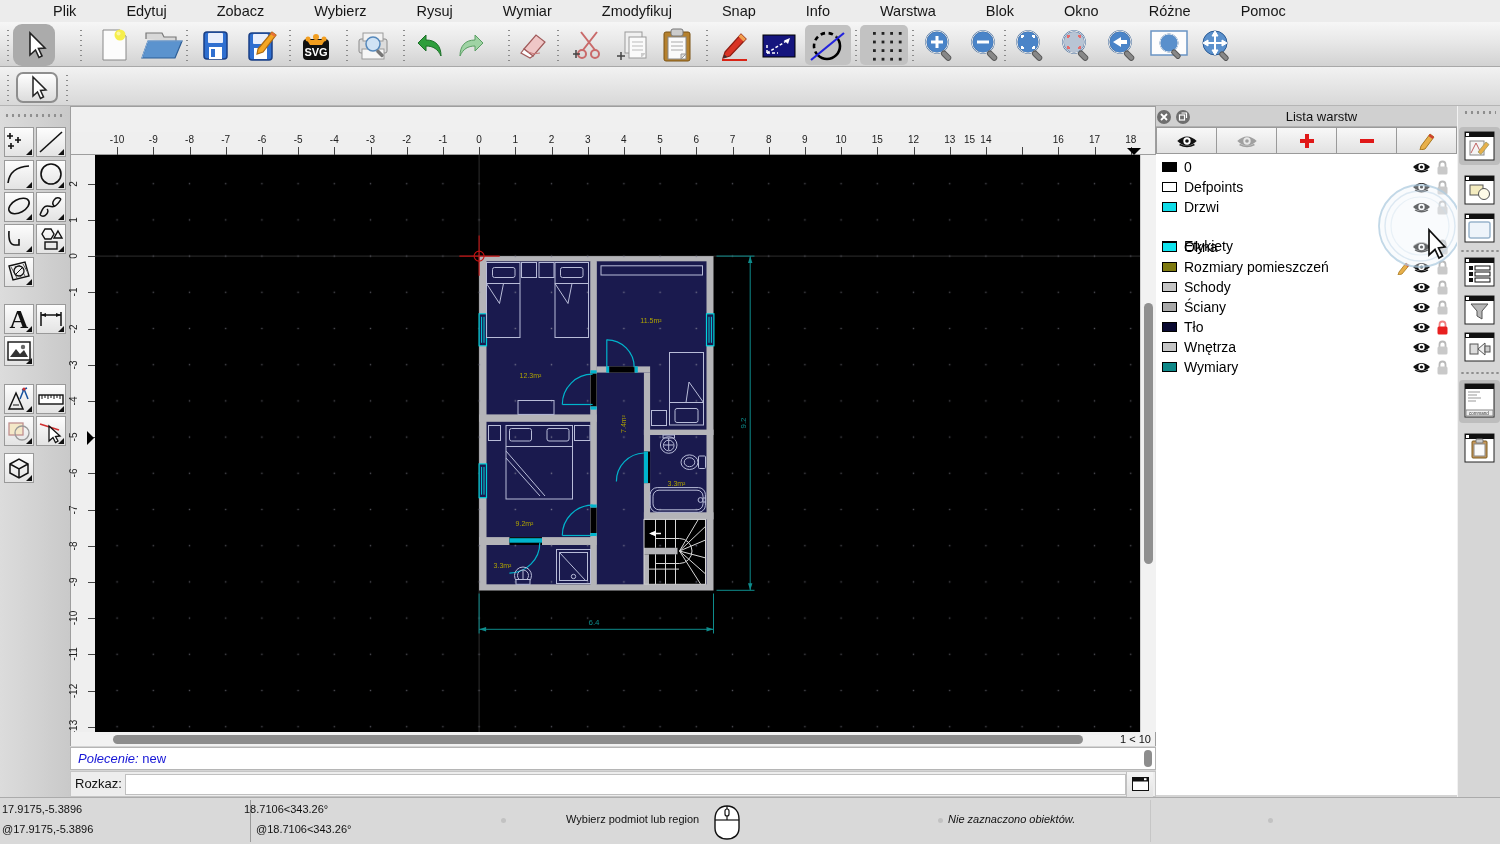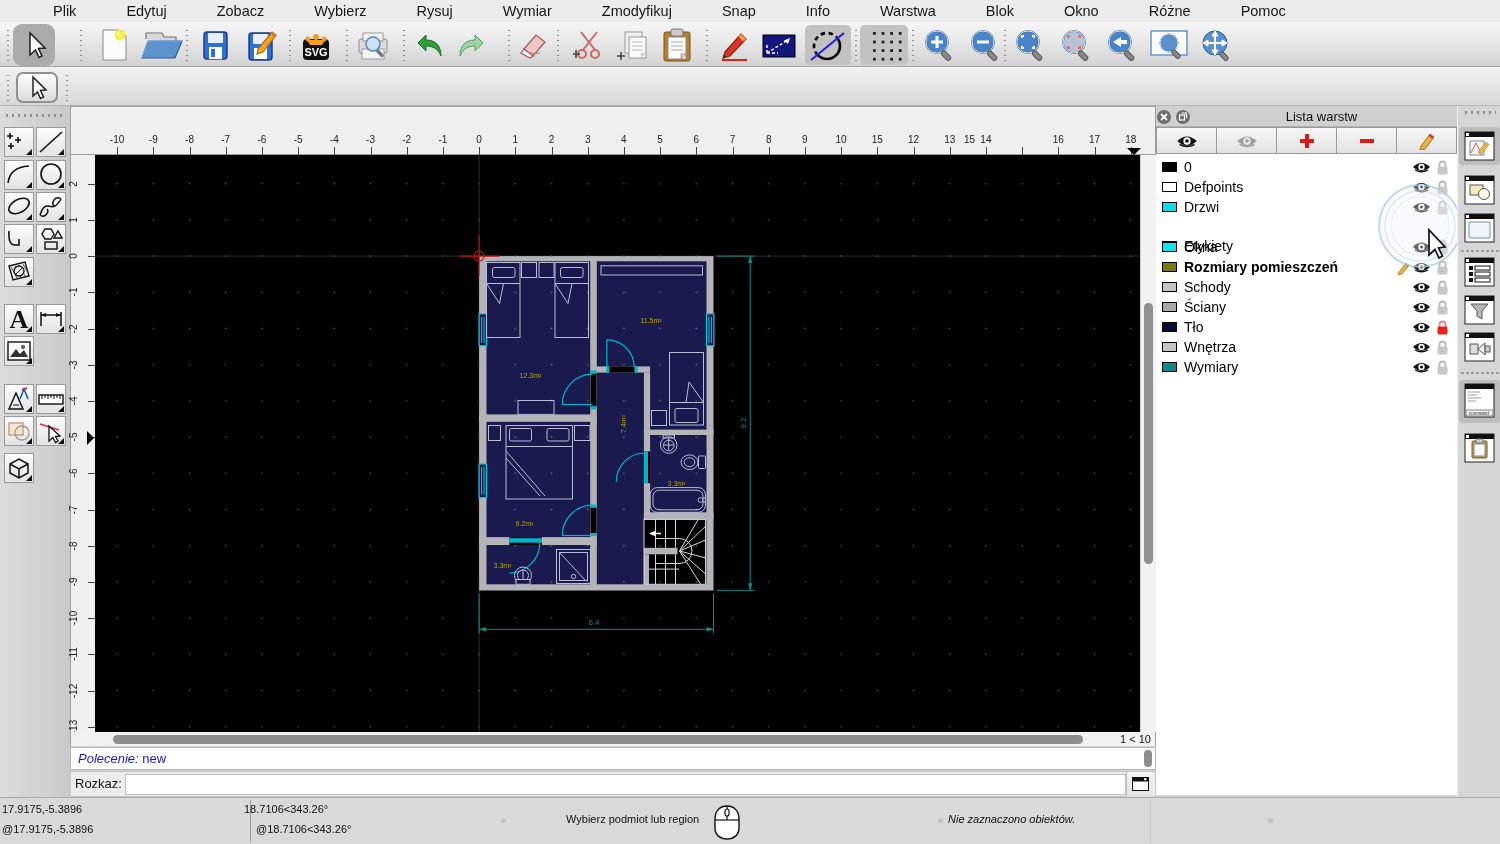--- a/index.html
+++ b/index.html
@@ -831,21 +831,21 @@
             <path d="M1 7 Q9.5 -1 18 7 Q9.5 15 1 7 Z" fill="#111"></path>
             <circle cx="9.5" cy="7" r="3.2" fill="#fff"></circle>
             <circle cx="9.5" cy="7" r="1.6" fill="#111"></circle>
             <path d="M3 10 Q9.5 13.5 16 10" fill="none" stroke="#111" stroke-width="1.4"></path>
           </svg></span>
         <span class="llock"><svg width="13" height="15" viewBox="0 0 13 15">
             <path d="M3.5 7 L3.5 4.5 A3 3 0 0 1 9.5 4.5 L9.5 7" fill="none" stroke="#b9b9b9" stroke-width="1.8"></path>
             <rect x="1.5" y="6.5" width="10" height="8" rx="1.5" fill="#c9c9c9"></rect>
           </svg></span>
       </div>
-      <div class="lrow" style="top:151px;font-weight:bold;">
+      <div class="lrow" style="top:151px;">
         <span class="swatch" style="background:#7e7a10;"></span>
         <span class="lname">Rozmiary pomieszczeń</span>
         <span style="position:absolute;left:240px;top:4px;"><svg width="14" height="14" viewBox="0 0 14 14">
             <path d="M3 11 L10 2 L13 4.5 L6 13 L2 14 Z" fill="#e8b04a" stroke="#a87820" stroke-width="0.8"></path>
             <path d="M10 2 L13 4.5 L11.8 6 L8.8 3.5 Z" fill="#d04030"></path>
           </svg></span>
         <span class="leye"><svg width="19" height="14" viewBox="0 0 19 14">
             <path d="M1 7 Q9.5 -1 18 7 Q9.5 15 1 7 Z" fill="#111"></path>
             <circle cx="9.5" cy="7" r="3.2" fill="#fff"></circle>
             <circle cx="9.5" cy="7" r="1.6" fill="#111"></circle>

